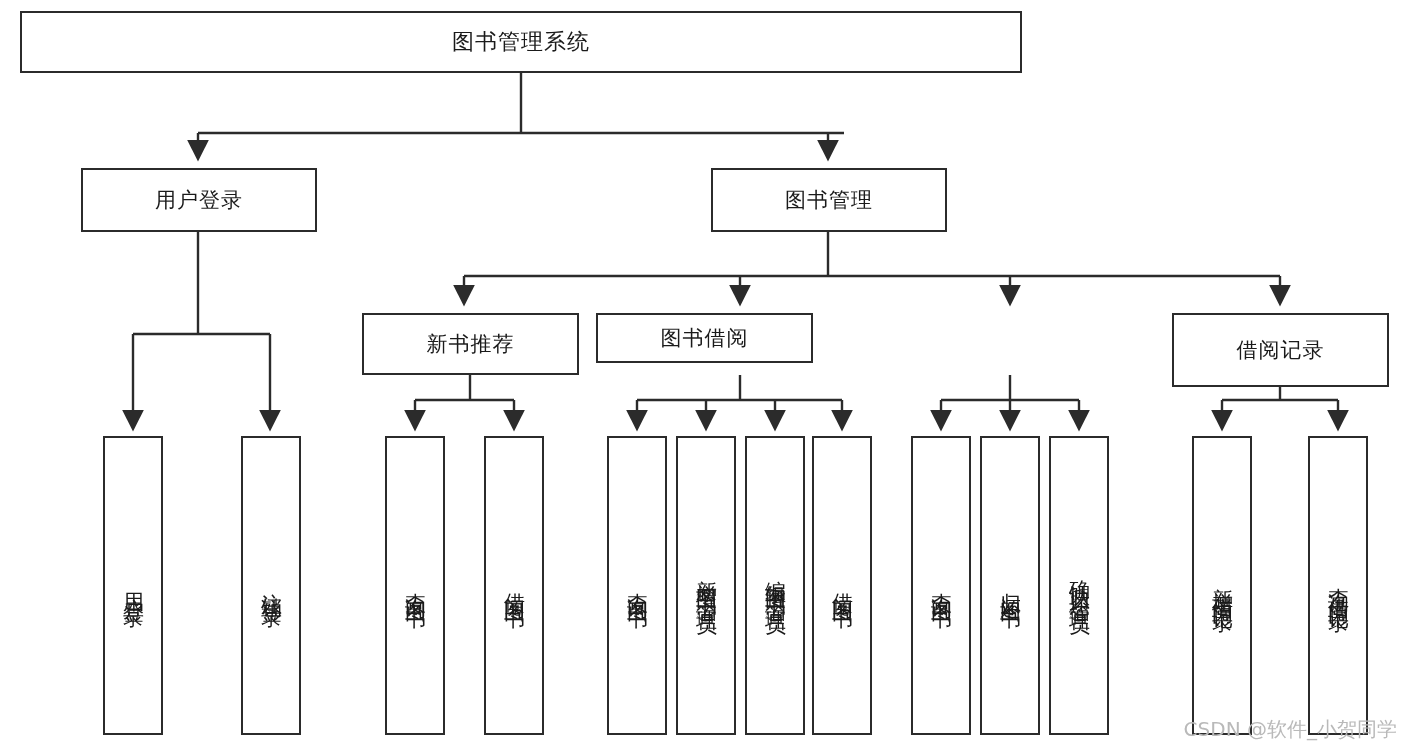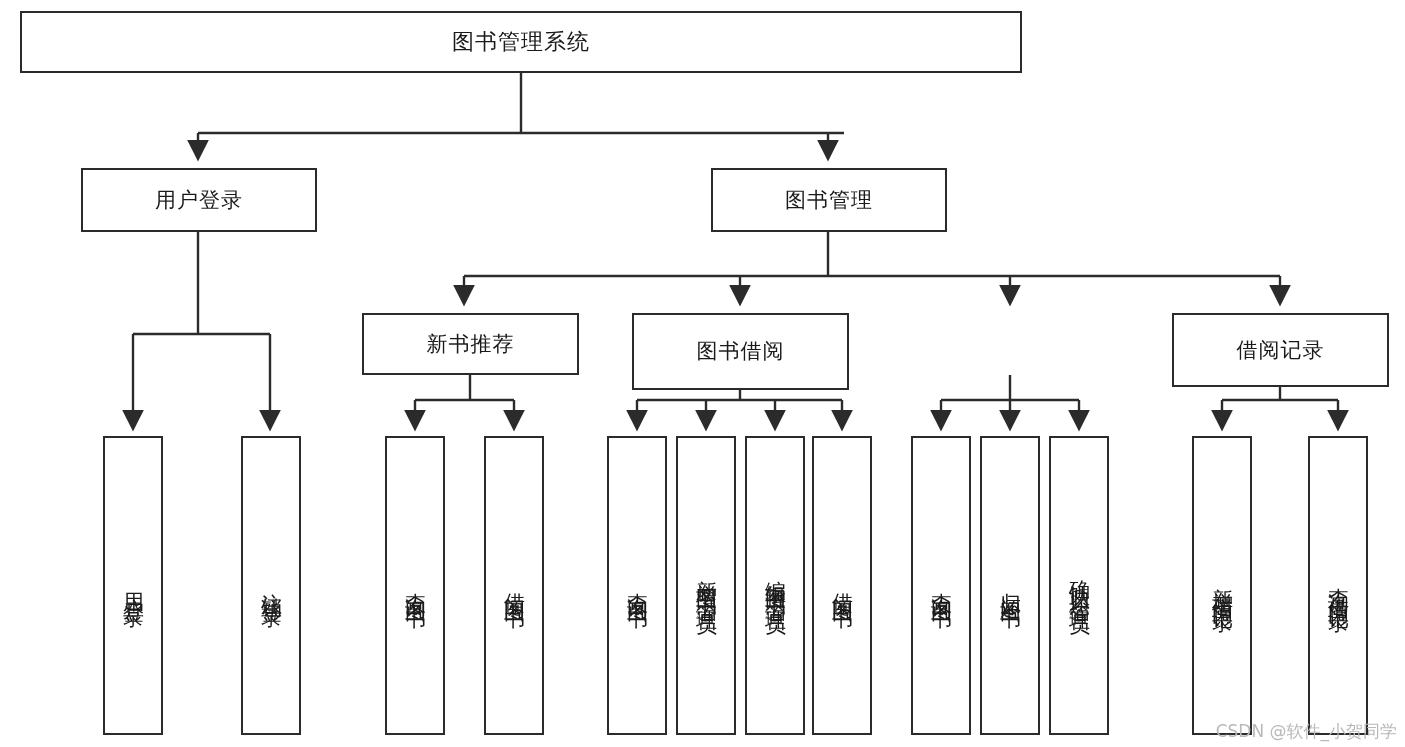--- a/index.html
+++ b/index.html
@@ -58,21 +58,21 @@
     line-height:1.0;
     letter-spacing:5px;
     white-space:normal;
     max-height:275px;
   }
   
   #watermark{
     position:absolute;
     right:8px;
     bottom:4px;
-    font-size:17px;
+    font-size:20px;
     color:#b9b9b9;
     white-space:nowrap;
     z-index:3;
     font-family:"DejaVu Sans","Liberation Sans",sans-serif;
   }
 </style>
 </head>
 <body>
 
 <div id="canvas">
@@ -134,21 +134,21 @@
   <div class="node horiz" style="left:81px; top:168px; width:236px; height:64px;">
     <span class="label">用户登录</span>
   </div>
   <div class="node horiz" style="left:711px; top:168px; width:236px; height:64px;">
     <span class="label">图书管理</span>
   </div>
 
   <div class="node horiz" style="left:362px; top:313px; width:217px; height:62px;align-items:center;">
     <span class="label">新书推荐</span>
   </div>
-  <div class="node horiz" style="left:632px; top:313px; width:217px; height:77px;">
+  <div class="node horiz" style="left:596px; top:313px; width:217px; height:50px;">
     <span class="label">图书借阅</span>
   </div>
   <div class="node horiz" style="left:1172px; top:313px; width:217px; height:74px;">
     <span class="label">借阅记录</span>
   </div>
 
   <div class="node vert" style="left:103px; top:436px; width:60px; height:299px;">
     <span class="label">用户登录</span>
   </div>
   <div class="node vert" style="left:241px; top:436px; width:60px; height:299px;">

